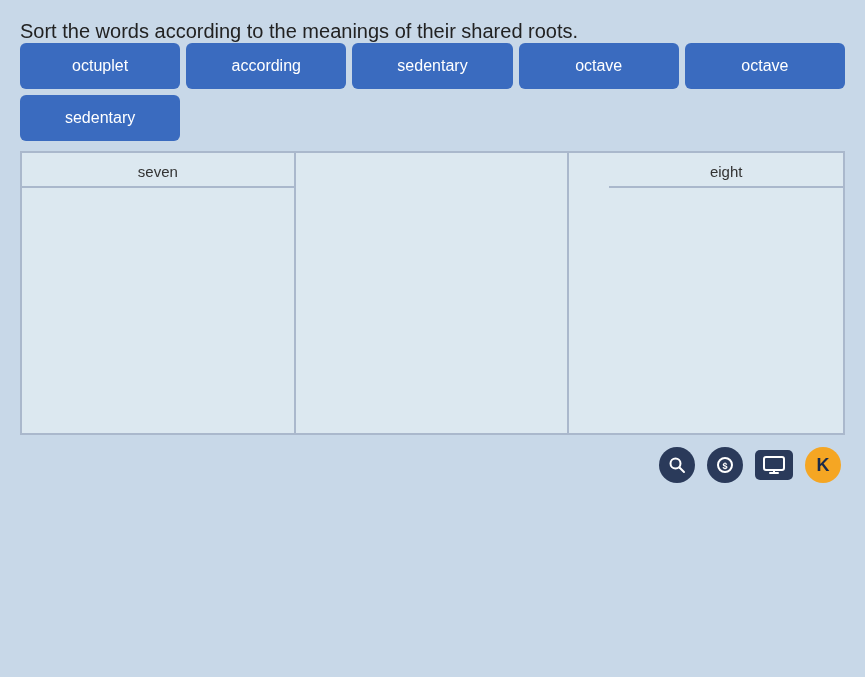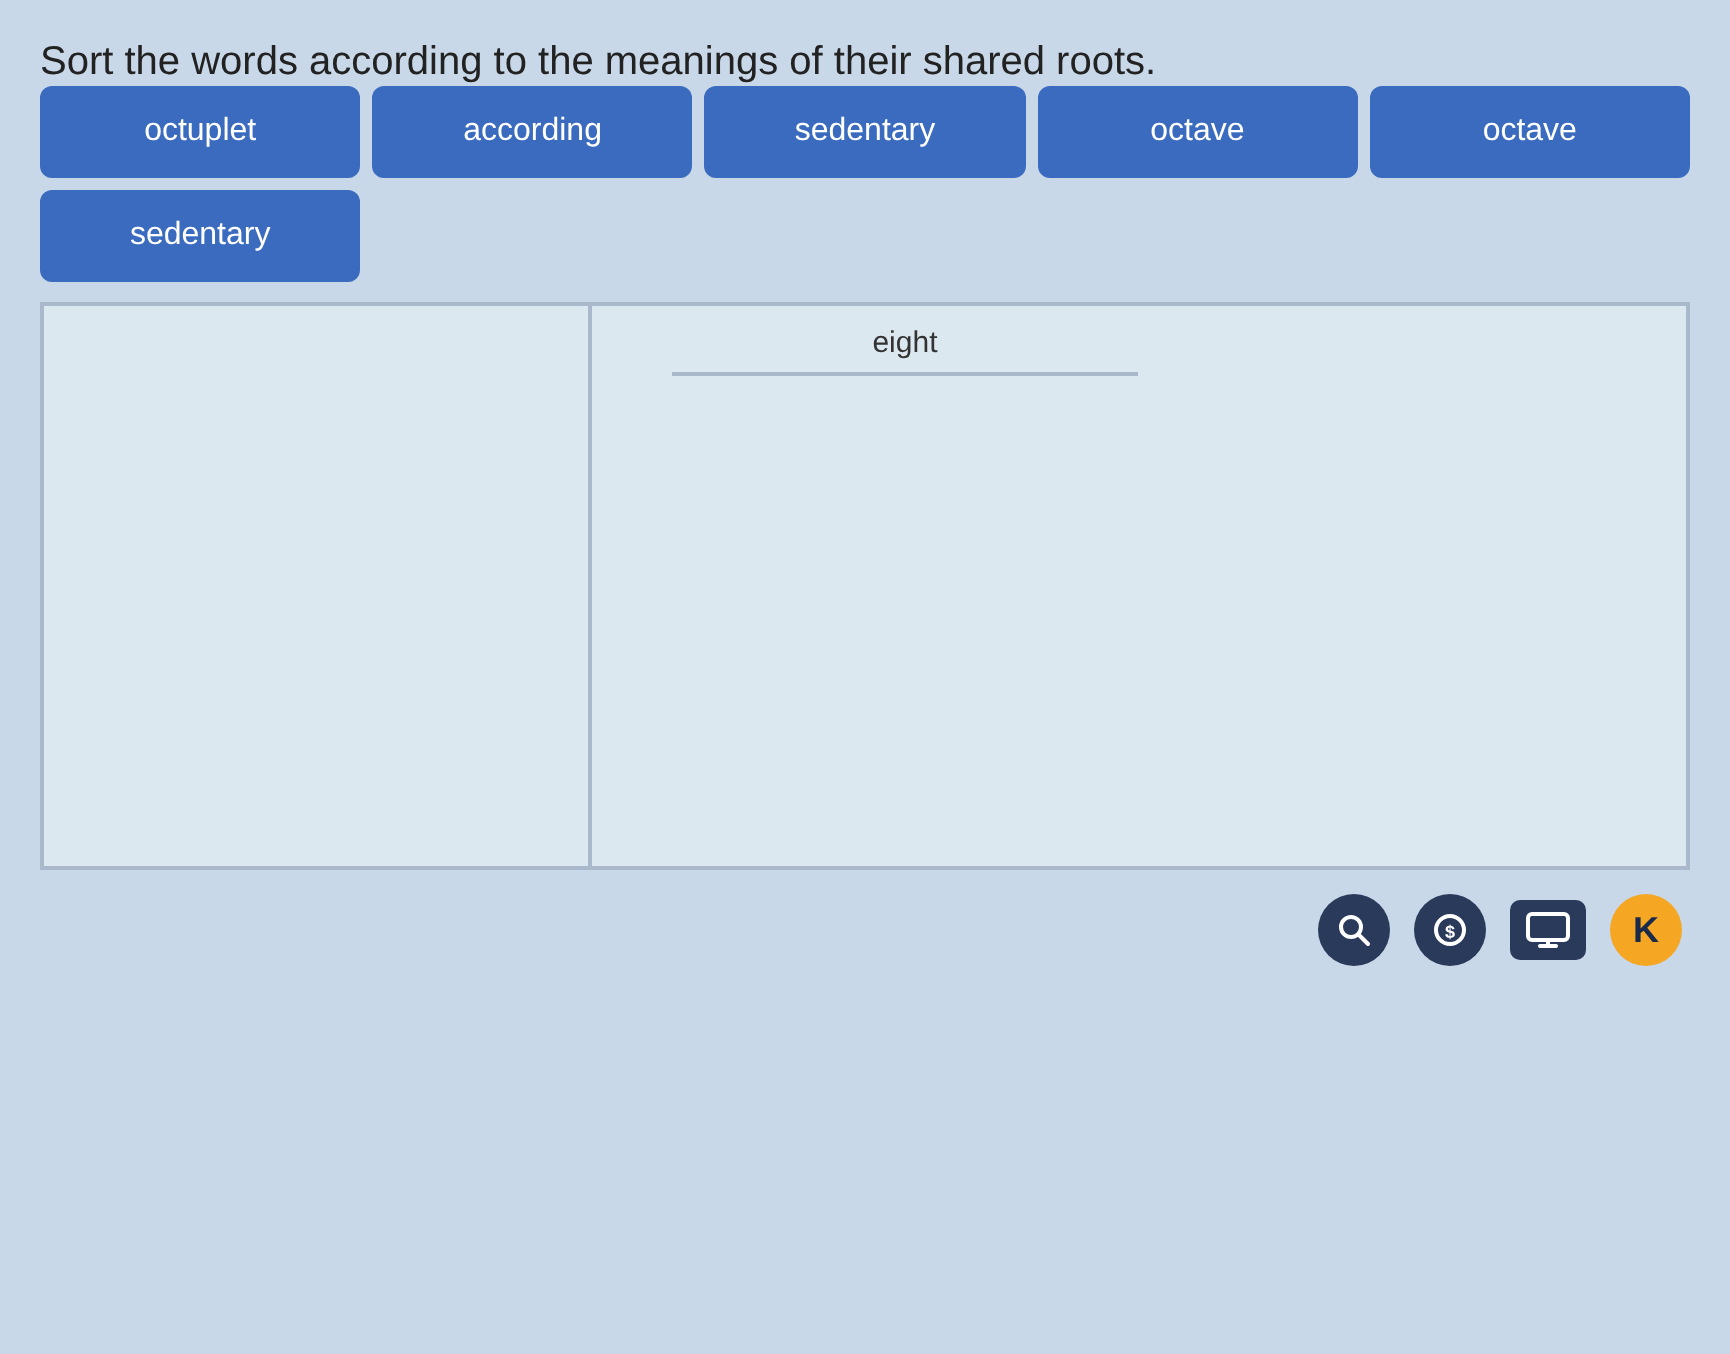--- a/index.html
+++ b/index.html
@@ -144,20 +144,24 @@
     <div class="word-chip">
       <span>octave</span>
     </div>
     <div class="word-chip">
       <span>sedentary</span>
     </div>
   </div>
 
   <div class="sorting-area">
     <div class="sort-column">
+      <div class="sort-column-header">seven</div>
+      <div class="sort-column-body"></div>
+    </div>
+    <div class="sort-column">
       <div class="sort-column-body"></div>
     </div>
     <div class="sort-column">
       <div class="sort-column-header">eight</div>
       <div class="sort-column-body"></div>
     </div>
   </div>
 
   <div class="bottom-bar">
     <div class="bottom-icon icon-circle-dark">

